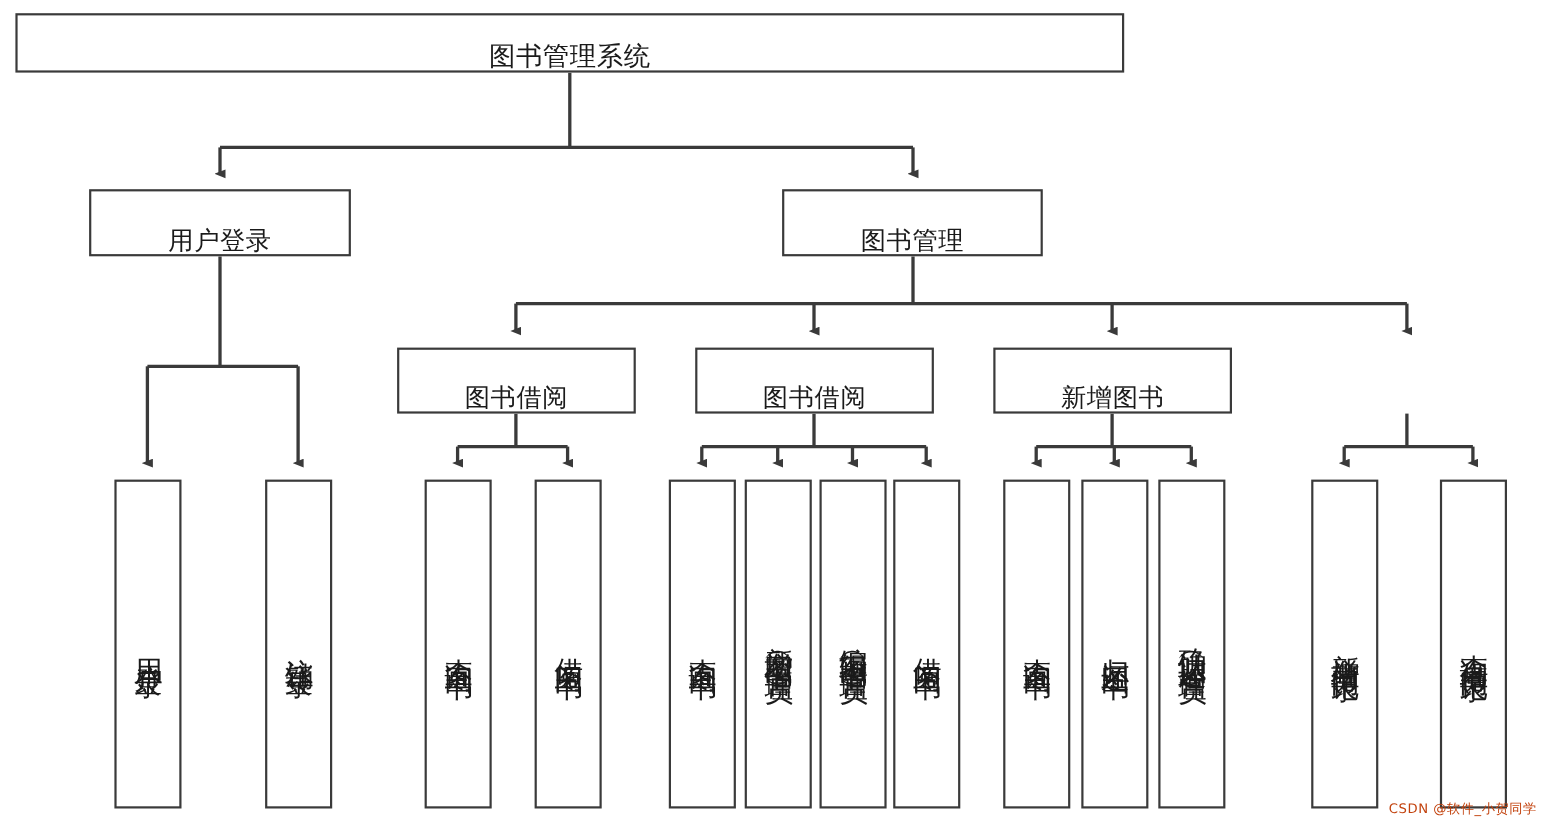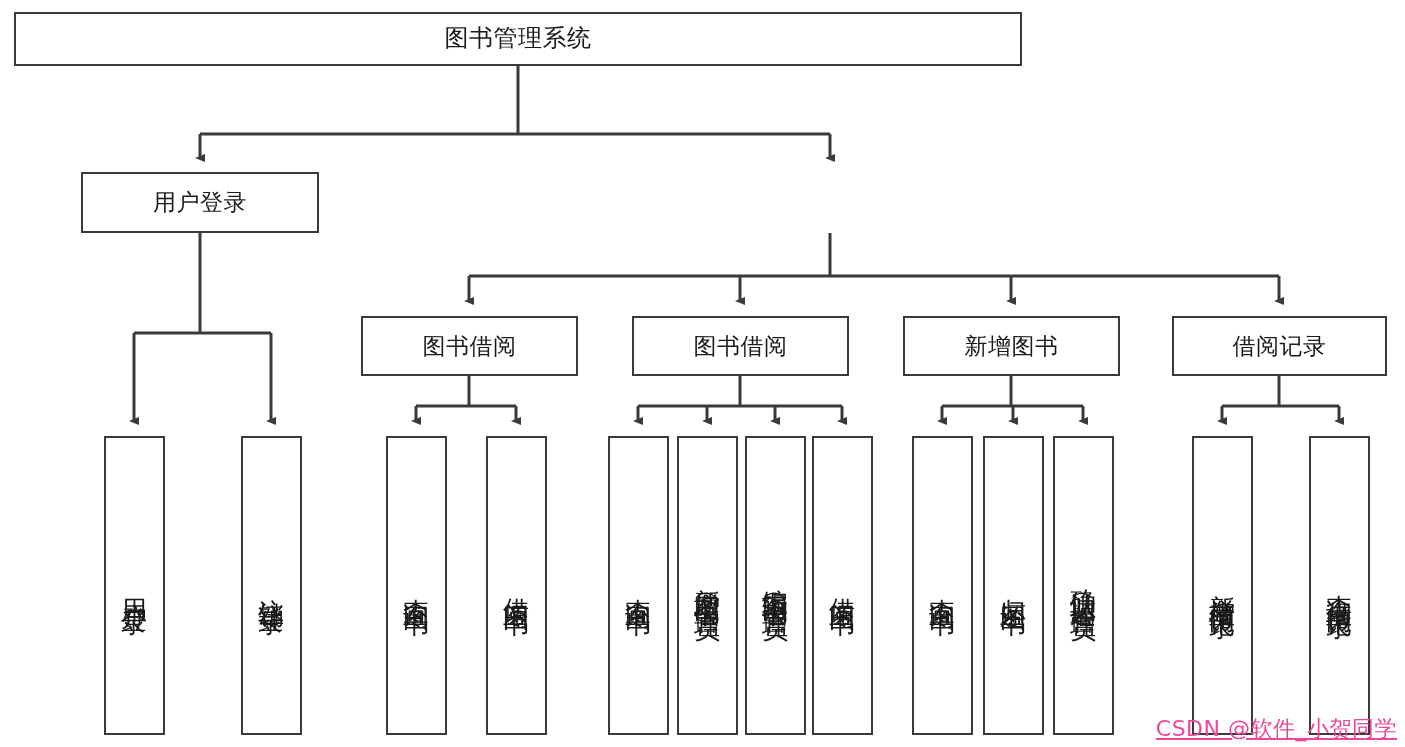--- a/index.html
+++ b/index.html
@@ -16,21 +16,21 @@
     height: 747px;
     background: #ffffff;
     overflow: hidden;
   }
   .node {
     position: absolute;
     box-sizing: border-box;
     border: 2px solid #3a3a3a;
     background: #ffffff;
     display: flex;
-    align-items: center;
+    align-items: flex-end;
     justify-content: center;
     color: #1a1a1a;
   }
   .node-label {
     display: block;
     text-align: center;
     line-height: 1.06;
     letter-spacing: 0.5px;
   }
   
@@ -60,25 +60,24 @@
     left: 0;
     top: 0;
     width: 1405px;
     height: 747px;
     pointer-events: none;
   }
   .watermark {
     position: absolute;
     right: 8px;
     bottom: 3px;
-    font-size: 22px;
-    color: #ec4899;
+    font-size: 12px;
+    color: #c2410c;
     white-space: nowrap;
     letter-spacing: 0.5px;
-    text-decoration: underline;
   }
 </style>
 </head>
 <body>
 
 <div id="canvas">
 
   <svg class="links" viewBox="0 0 1405 747">
     <defs>
       <marker id="arrow" markerWidth="10" markerHeight="10" refX="4" refY="5" orient="auto" markerUnits="userSpaceOnUse">
@@ -129,33 +128,33 @@
     </g>
   </svg>
 
   <div class="node horiz root" style="left:14px; top:12px; width:1008px; height:54px;">
     <span class="node-label">图书管理系统</span>
   </div>
 
   <div class="node horiz" style="left:81px; top:172px; width:238px; height:61px;">
     <span class="node-label">用户登录</span>
   </div>
+  <div class="node horiz" style="left:711px; top:172px; width:237px; height:61px;">
+    <span class="node-label">图书管理</span>
+  </div>
 
   <div class="node horiz" style="left:361px; top:316px; width:217px; height:60px;">
     <span class="node-label">图书借阅</span>
   </div>
   <div class="node horiz" style="left:632px; top:316px; width:217px; height:60px;">
     <span class="node-label">图书借阅</span>
   </div>
   <div class="node horiz" style="left:903px; top:316px; width:217px; height:60px;">
     <span class="node-label">新增图书</span>
   </div>
-  <div class="node horiz" style="left:1172px; top:316px; width:215px; height:60px;">
-    <span class="node-label">借阅记录</span>
-  </div>
 
   <div class="node vert" style="left:104px; top:436px; width:61px; height:299px;">
     <span class="node-label">用户登录</span>
   </div>
   <div class="node vert" style="left:241px; top:436px; width:61px; height:299px;">
     <span class="node-label">注销登录</span>
   </div>
 
   <div class="node vert" style="left:386px; top:436px; width:61px; height:299px;">
     <span class="node-label">查询图书</span>

